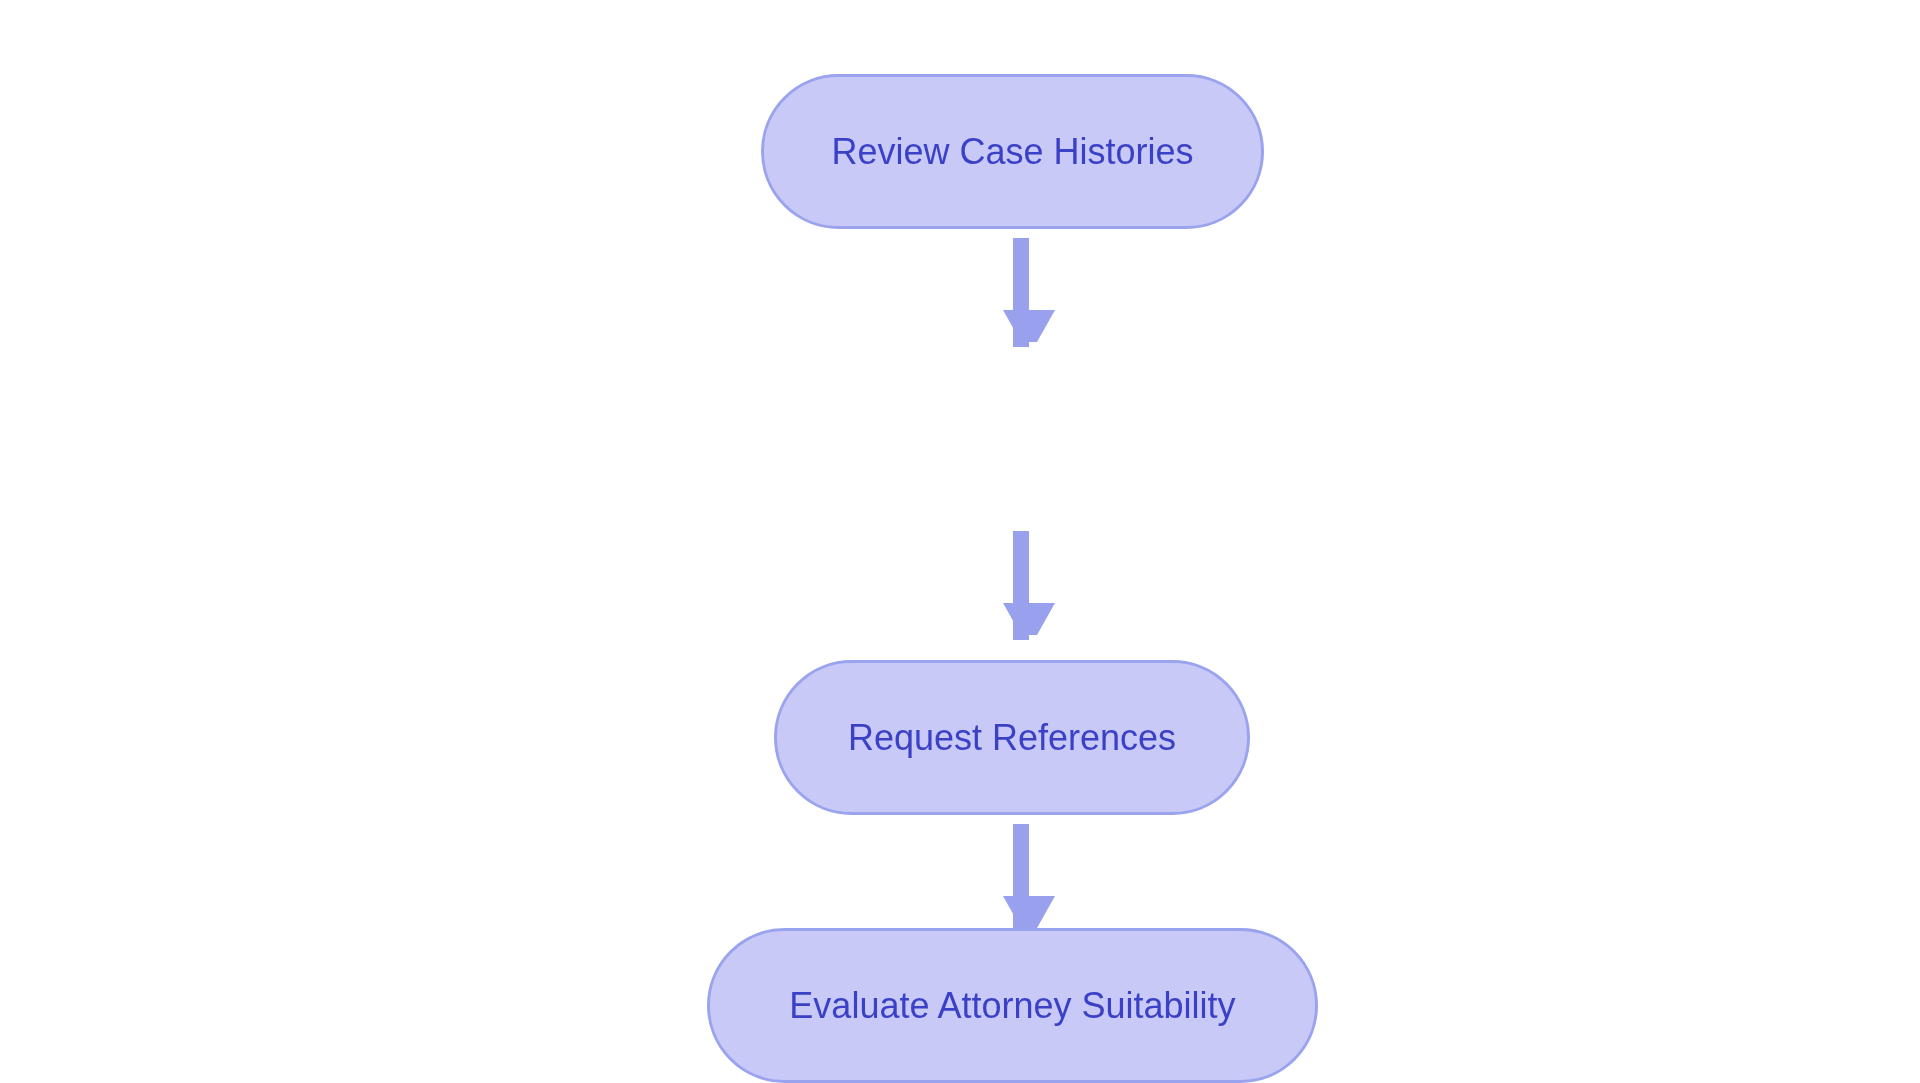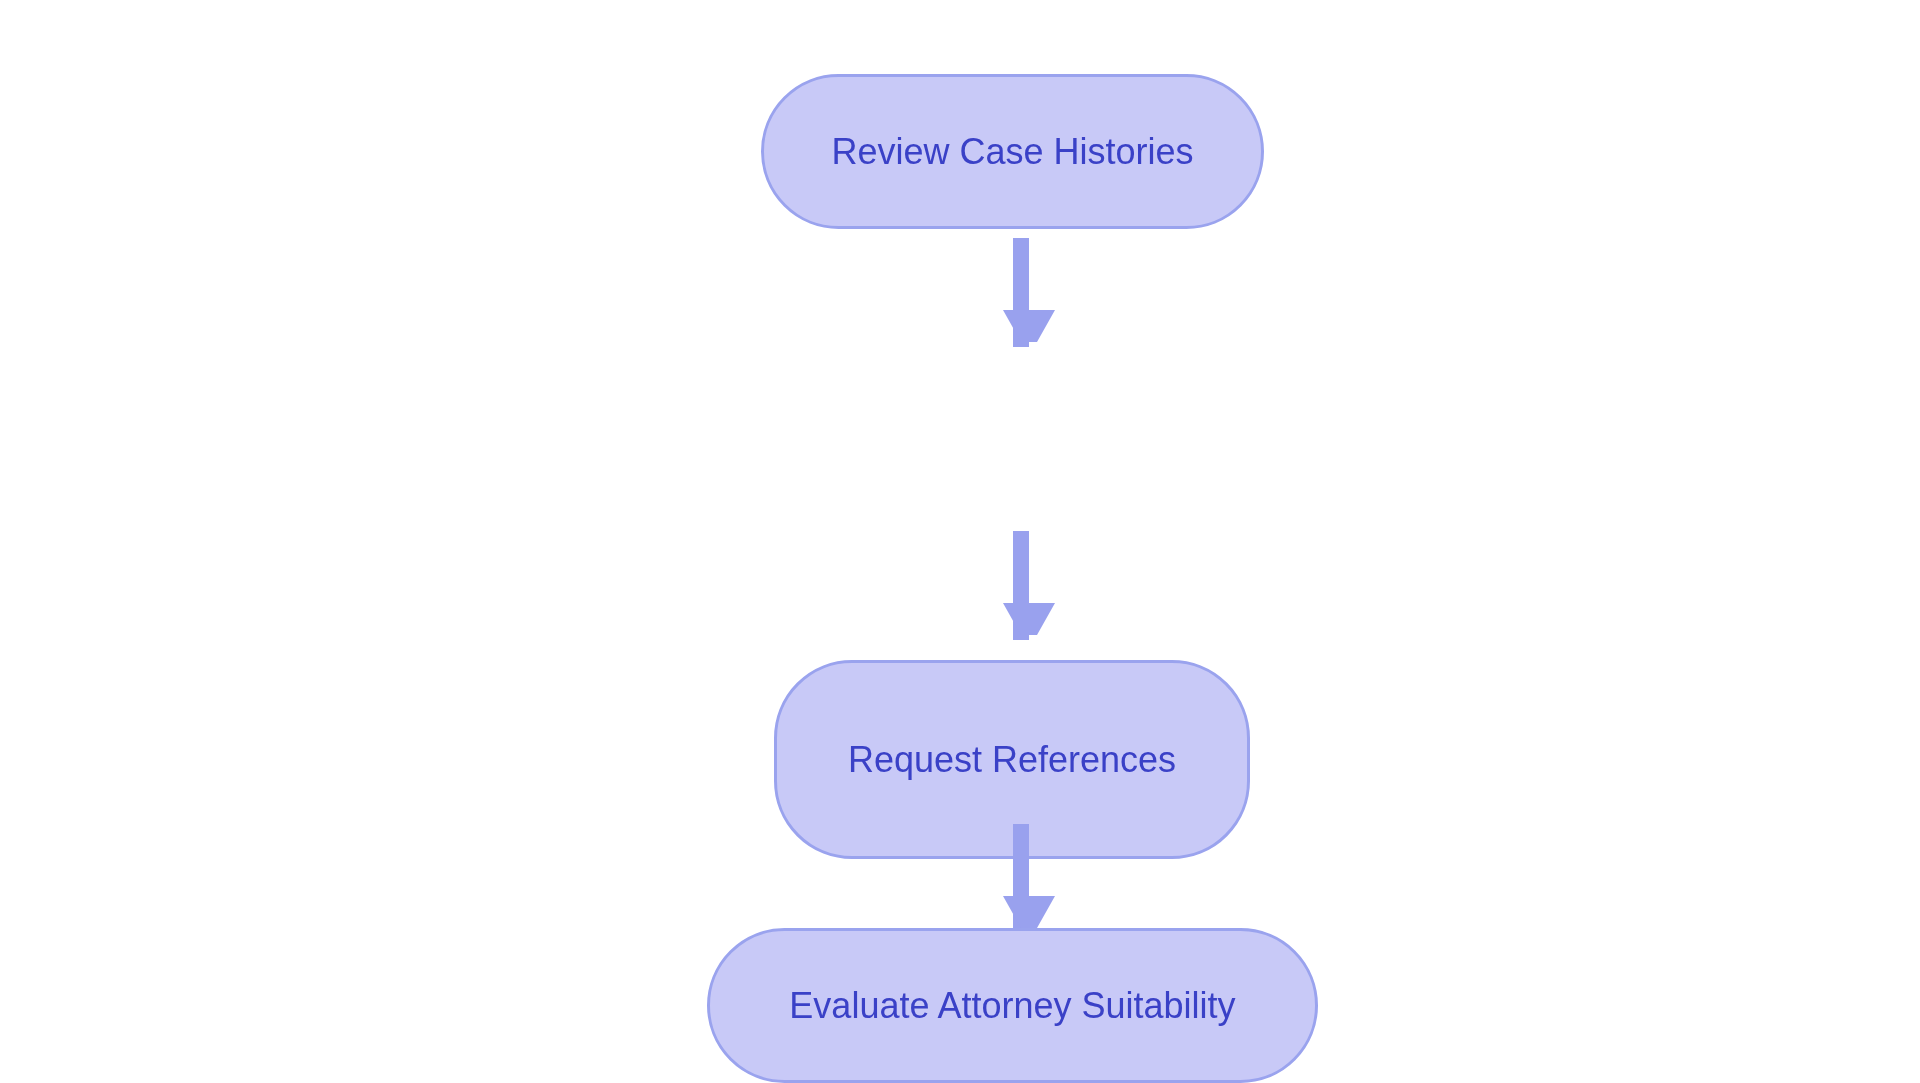--- a/index.html
+++ b/index.html
@@ -34,21 +34,21 @@
   }
   .node-label {
     color: var(--text);
     font-size: 36px;
     line-height: 1.2;
     white-space: nowrap;
     text-align: center;
   }
   .node1 { left: 709px; top: 22px;  width: 503px; height: 155px; }
   .node2 { left: 709px; top: 315px; width: 503px; height: 155px; }
-  .node3 { left: 722px; top: 608px; width: 476px; height: 199px; }
+  .node3 { left: 722px; top: 608px; width: 476px; height: 155px; }
   .node4 { left: 655px; top: 876px; width: 611px; height: 155px; }
 
   .arrow {
     position: absolute;
     left: 942px;           
     width: 36px;
     height: 138px;
   }
   .arrow1 { top: 177px; }
   .arrow2 { top: 470px; }

